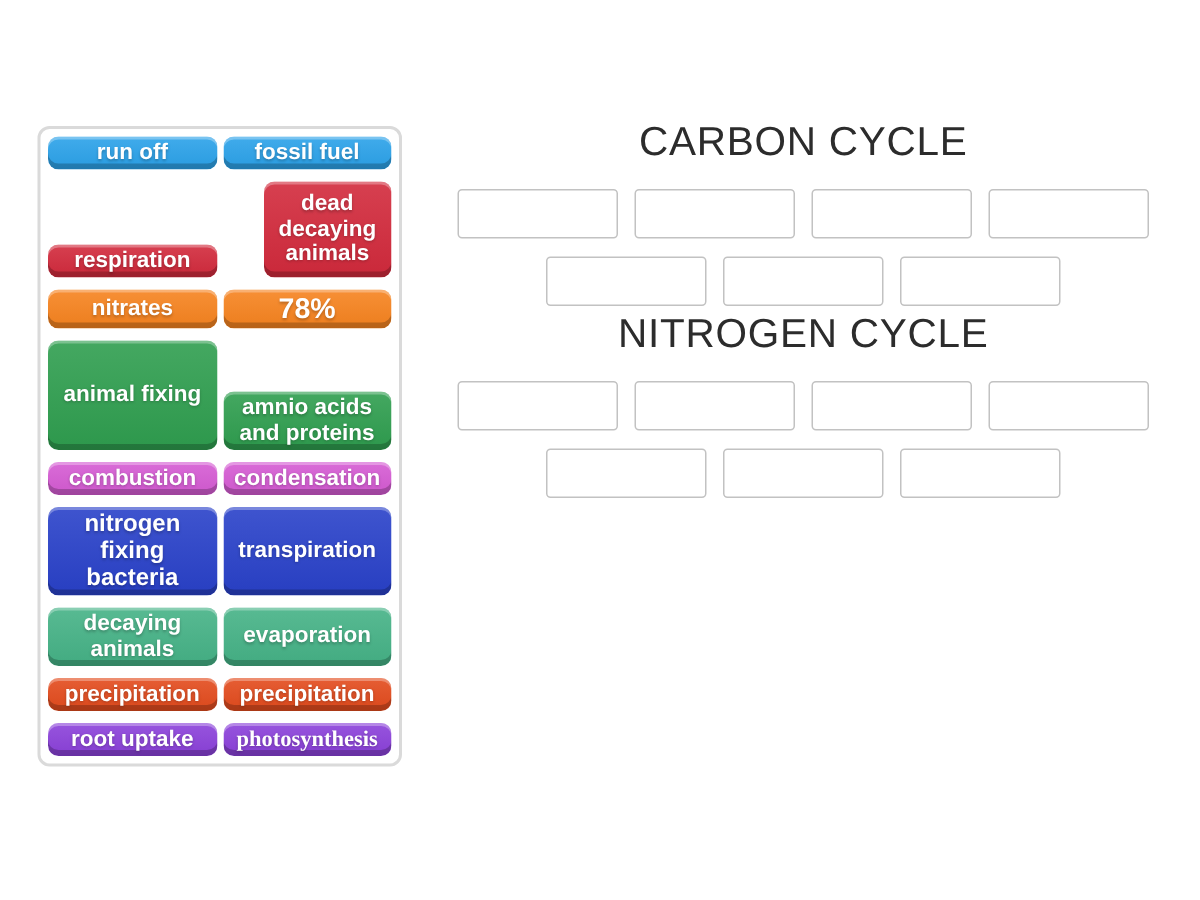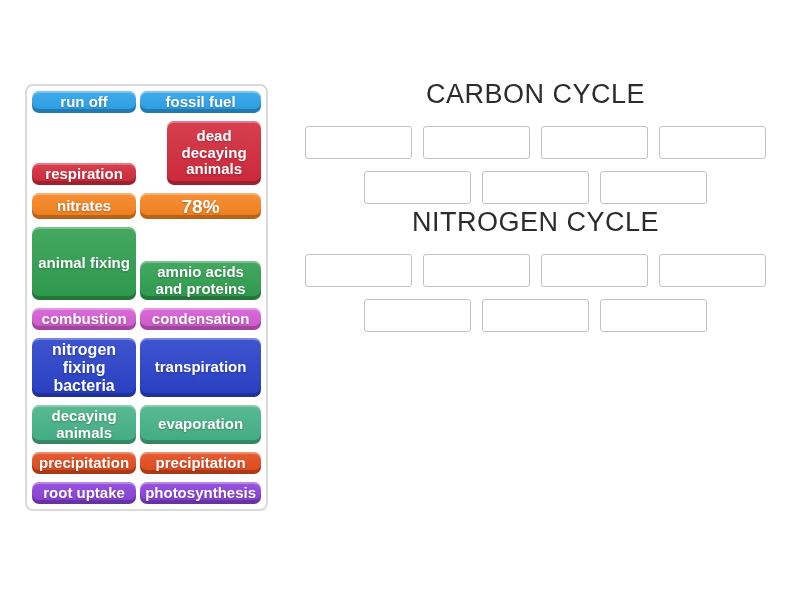--- a/index.html
+++ b/index.html
@@ -133,21 +133,21 @@
       <div class="tile" style="background-color: rgb(227, 75, 29);">
         <span class="tile-label" style="font-size: 15px;">precipitation</span>
       </div>
       <div class="tile" style="background-color: rgb(227, 75, 29);">
         <span class="tile-label" style="font-size: 15px;">precipitation</span>
       </div>
       <div class="tile" style="background-color: rgb(139, 65, 218);">
         <span class="tile-label" style="font-size: 15px;">root uptake</span>
       </div>
       <div class="tile" style="background-color: rgb(139, 65, 218);">
-        <span class="tile-label" style="font-size: 15px;">photosynthesis</span>
+        <span class="tile-label" style="font-size: 15px; font-family: Liberation Serif, serif;">photosynthesis</span>
       </div>
     </div>
   <div class="groups" id="groups">
       <div class="group">
         <div class="group-title">CARBON CYCLE</div>
         <div class="slot-row first">
           <div class="slot"></div>
           <div class="slot"></div>
           <div class="slot"></div>
           <div class="slot"></div>

